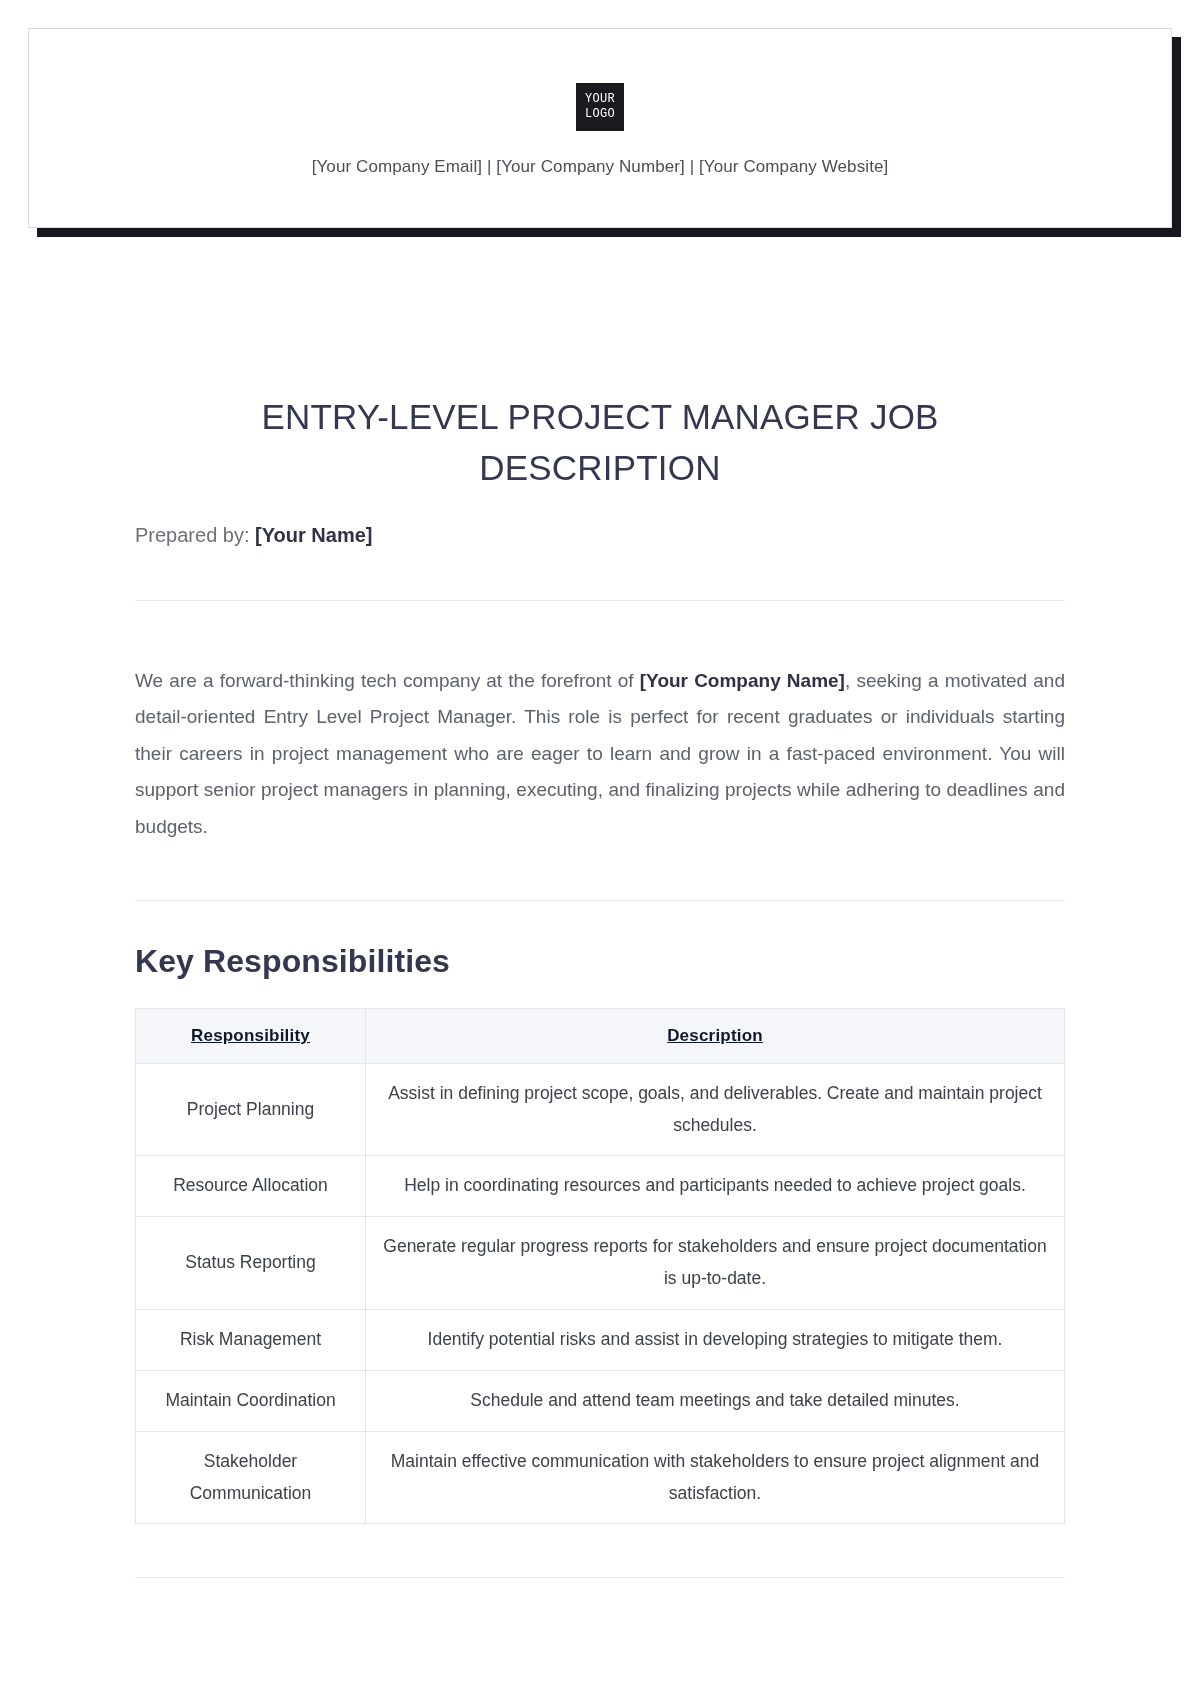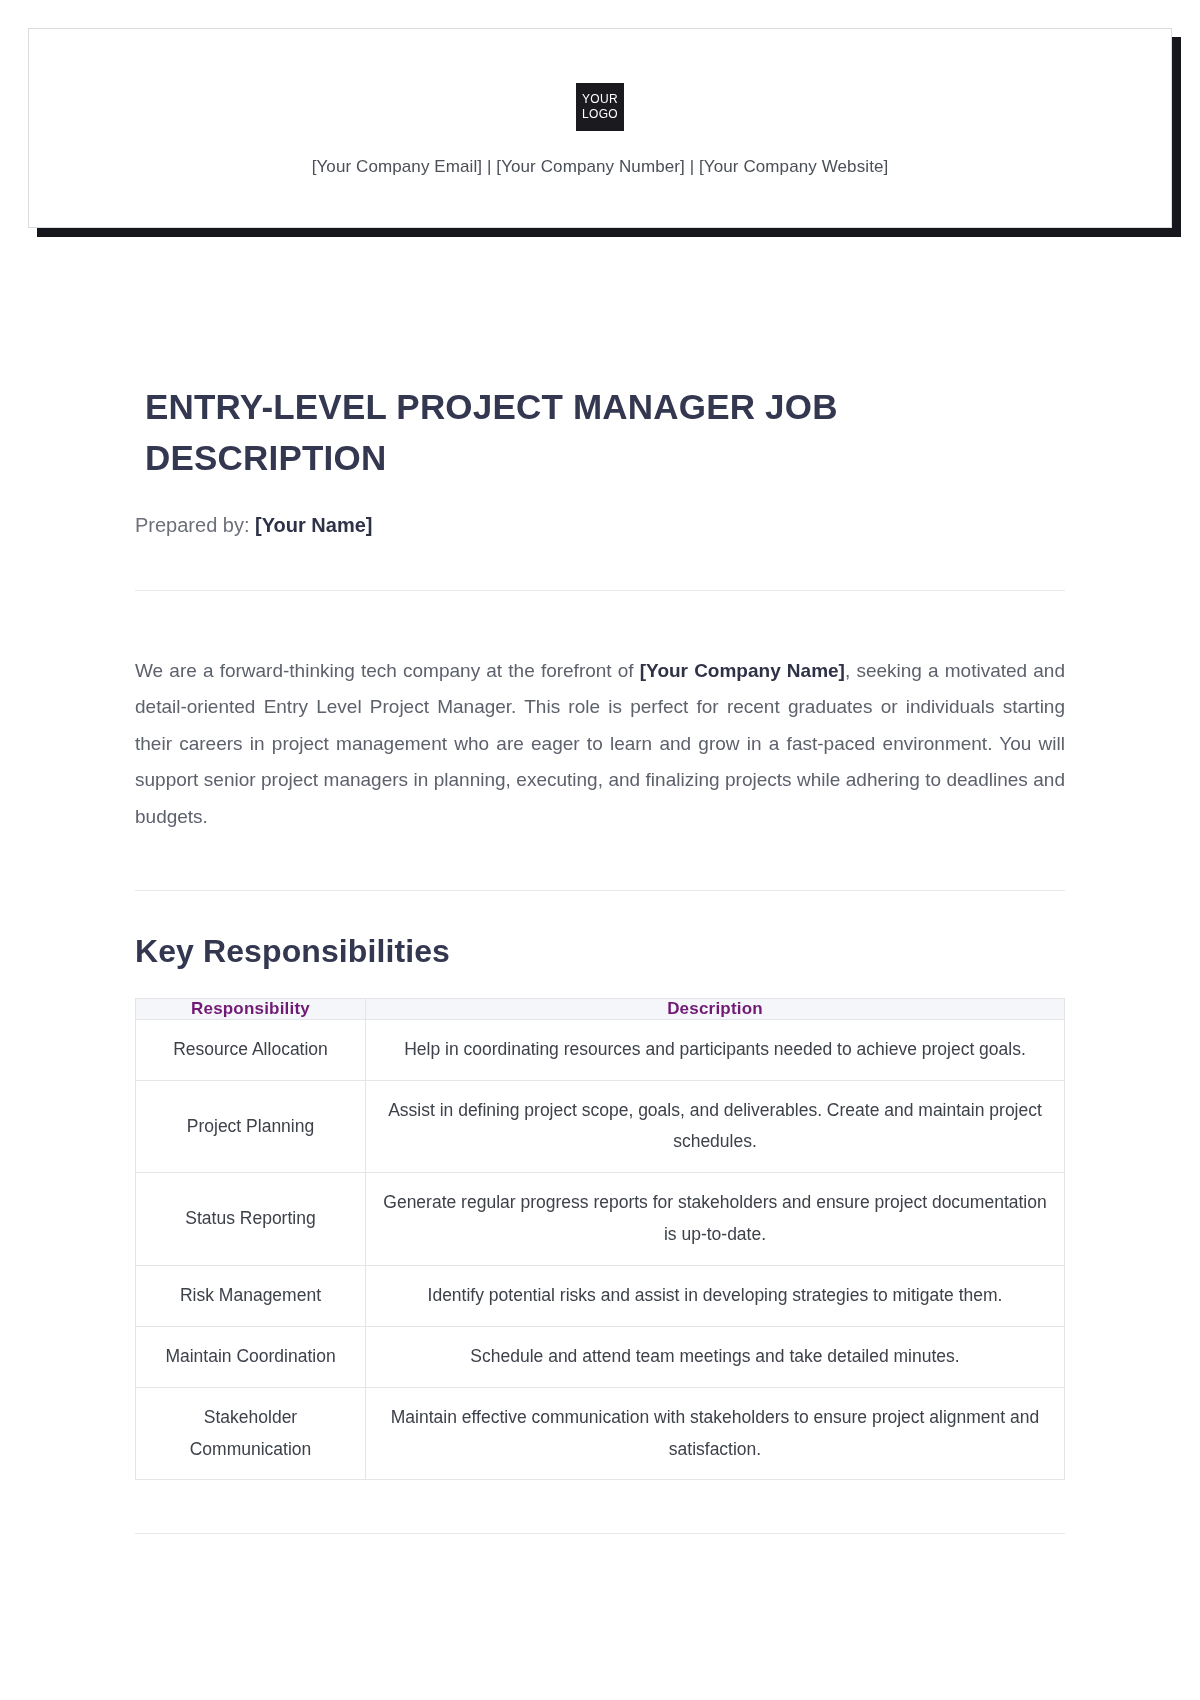--- a/index.html
+++ b/index.html
@@ -48,21 +48,21 @@
   }
   .logo-box {
     width: 48px;
     height: 48px;
     background: #1b1b1f;
     color: #ffffff;
     display: flex;
     flex-direction: column;
     align-items: center;
     justify-content: center;
-    font-family: Liberation Sans, sans-serif;
+    font-family: Liberation Mono, monospace;
     font-size: 12px;
     line-height: 1.25;
     letter-spacing: 0.3px;
   }
   .company-name {
     font-size: 45px;
     font-weight: bold;
     letter-spacing: 0.5px;
     color: #15171c;
     white-space: nowrap;
@@ -76,26 +76,26 @@
   }
 
   
   .doc {
     margin: 0 auto;
     width: 930px;
     padding-top: 148px;
   }
   .doc-title {
     font-size: 35px;
-    font-weight: bold;
+    font-weight: normal;
     color: #343750;
-    text-align: left;
+    text-align: center;
     line-height: 1.45;
     letter-spacing: 0.2px;
-    margin: 6px 10px;
+    margin: 16px 10px;
   }
   .prepared-by {
     font-size: 20px;
     color: #6c7079;
     margin-top: 30px;
   }
   .prepared-by b {
     color: #2f3247;
     font-weight: bold;
   }
@@ -140,25 +140,26 @@
   }
   table.resp-table th,
   table.resp-table td {
     border: 1px solid #e3e5e9;
     padding: 14px 14px;
     text-align: center;
     vertical-align: middle;
   }
   table.resp-table thead th {
     background: #f5f6f9;
-    color: #701a75;
+    color: #0f172a;
     font-size: 17px;
     font-weight: bold;
-    padding: 0 10px;
+    padding: 17px 10px;
     letter-spacing: 0.2px;
+    text-decoration: underline;
   }
   table.resp-table td {
     font-size: 17.5px;
     color: #3d4149;
     line-height: 1.82;
   }
   table.resp-table col.c-resp { width: 230px; }
 
   .bottom-divider {
     height: 1px;
@@ -205,28 +206,28 @@
         <col>
       </colgroup>
     <thead>
       <tr>
         <th>Responsibility</th>
         <th>Description</th>
       </tr>
     </thead>
     <tbody>
       <tr>
+        <td>Project Planning</td>
+        <td>Assist in defining project scope, goals, and deliverables. Create and maintain project schedules.</td>
+      </tr>
+      <tr>
         <td>Resource Allocation</td>
         <td>Help in coordinating resources and participants needed to achieve project goals.</td>
       </tr>
       <tr>
-        <td>Project Planning</td>
-        <td>Assist in defining project scope, goals, and deliverables. Create and maintain project schedules.</td>
-      </tr>
-      <tr>
         <td>Status Reporting</td>
         <td>Generate regular progress reports for stakeholders and ensure project documentation is up-to-date.</td>
       </tr>
       <tr>
         <td>Risk Management</td>
         <td>Identify potential risks and assist in developing strategies to mitigate them.</td>
       </tr>
       <tr>
         <td>Maintain Coordination</td>
         <td>Schedule and attend team meetings and take detailed minutes.</td>

